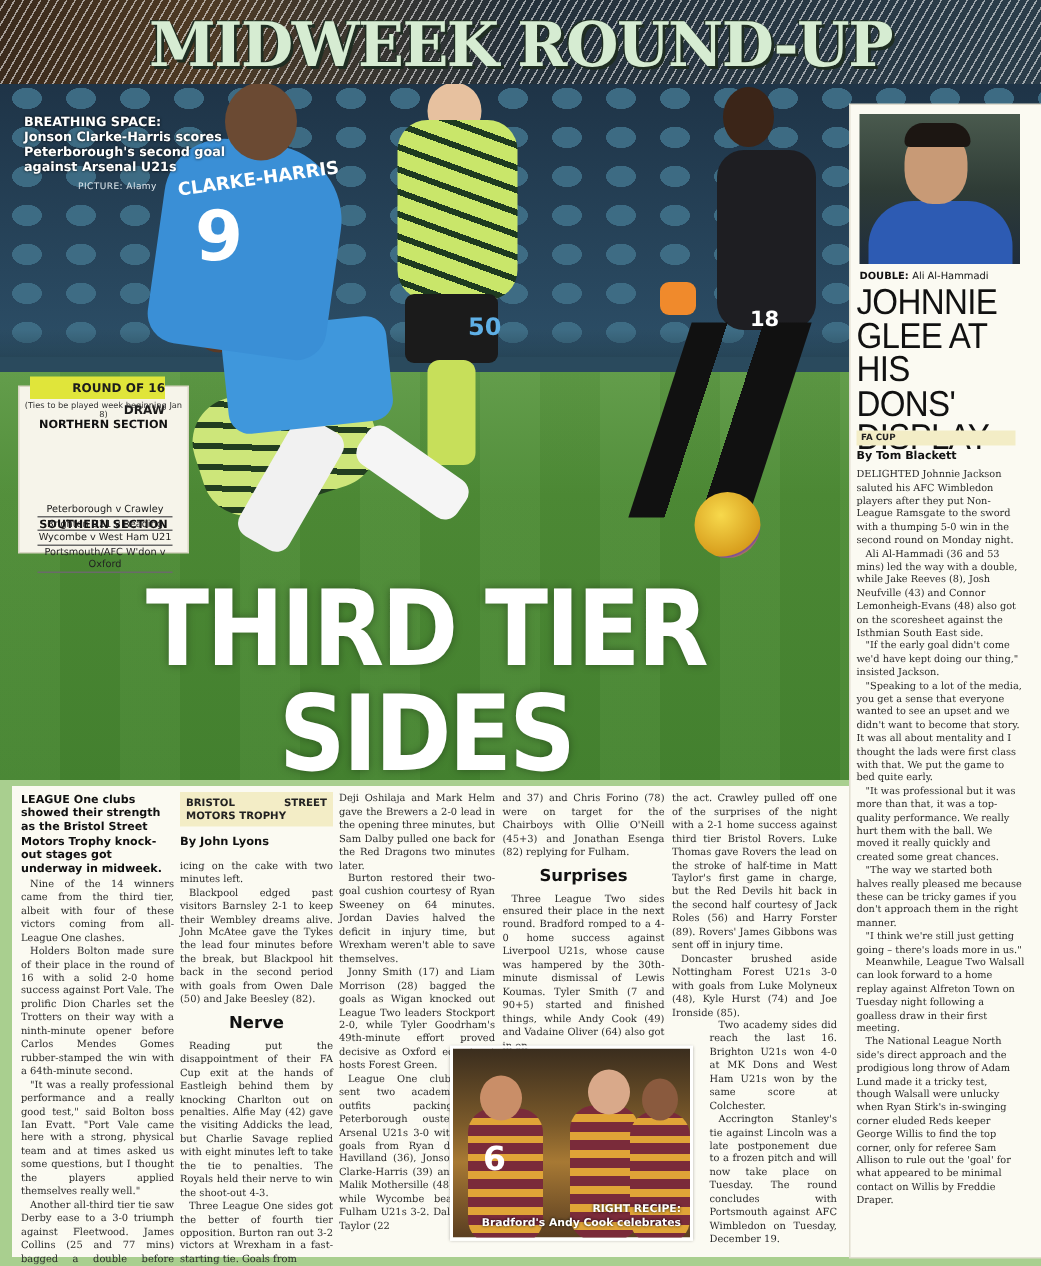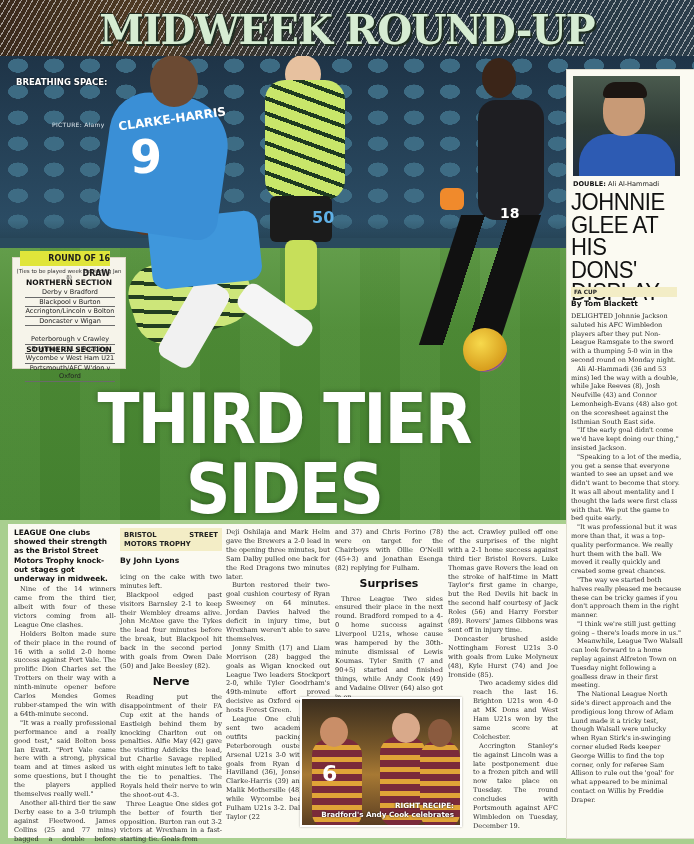--- a/index.html
+++ b/index.html
@@ -143,33 +143,28 @@
 
     <div class="ball"></div>
   </div>
 
   <div class="masthead">
     <div class="masthead-title">MIDWEEK ROUND-UP</div>
   </div>
 
   <div class="photo-caption">
     <div>BREATHING SPACE:</div>
+    <div>Jonson Clarke-Harris scores Peterborough's second goal against Arsenal U21s</div>
   </div>
   <div class="photo-credit">PICTURE: Alamy</div>
 
   <div class="draw-box"></div>
   <div class="draw-tag">ROUND OF 16 DRAW</div>
   <div class="draw-note">(Ties to be played week beginning Jan 8)</div>
   <div class="draw-section" style="top:278px;">NORTHERN SECTION</div>
-  <div class="draw-list" style="top:288px;">
-    <div>Derby v Bradford</div>
-    <div>Blackpool v Burton</div>
-    <div>Accrington/Lincoln v Bolton</div>
-    <div>Doncaster v Wigan</div>
-  </div>
   <div class="draw-section" style="top:325px;margin-top:20px;">SOUTHERN SECTION</div>
   <div class="draw-list" style="top:335px;">
     <div>Peterborough v Crawley</div>
     <div>Brighton U21 v Reading</div>
     <div>Wycombe v West Ham U21</div>
     <div>Portsmouth/AFC W'don v Oxford</div>
   </div>
 
   <div class="headline">
     <div>THIRD TIER SIDES</div>

